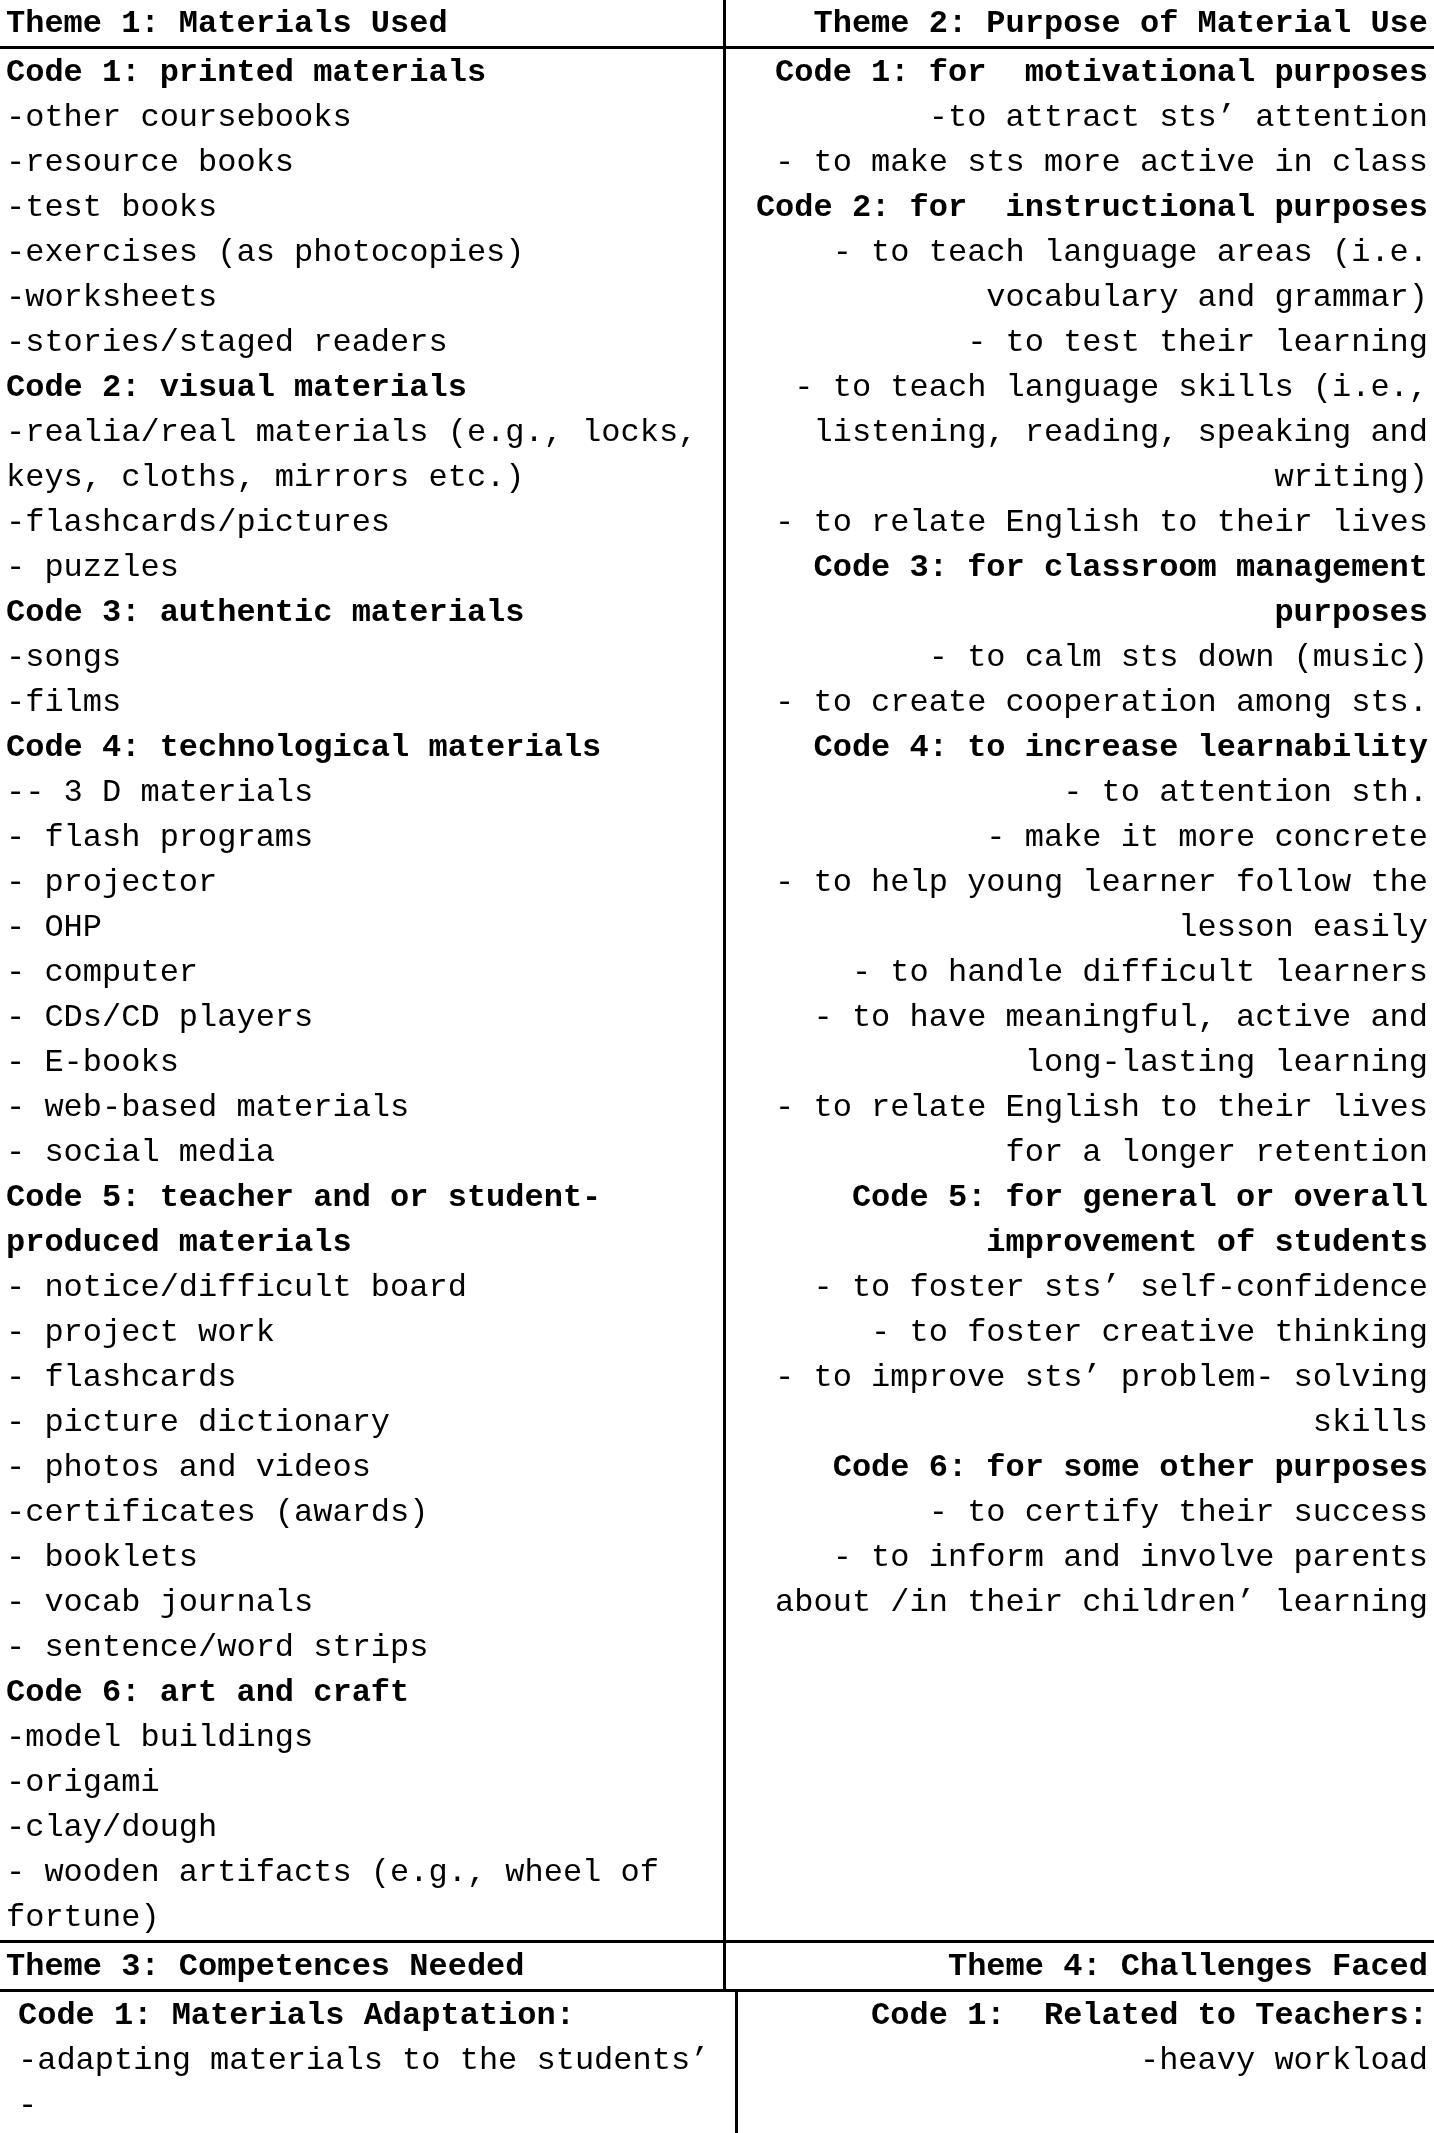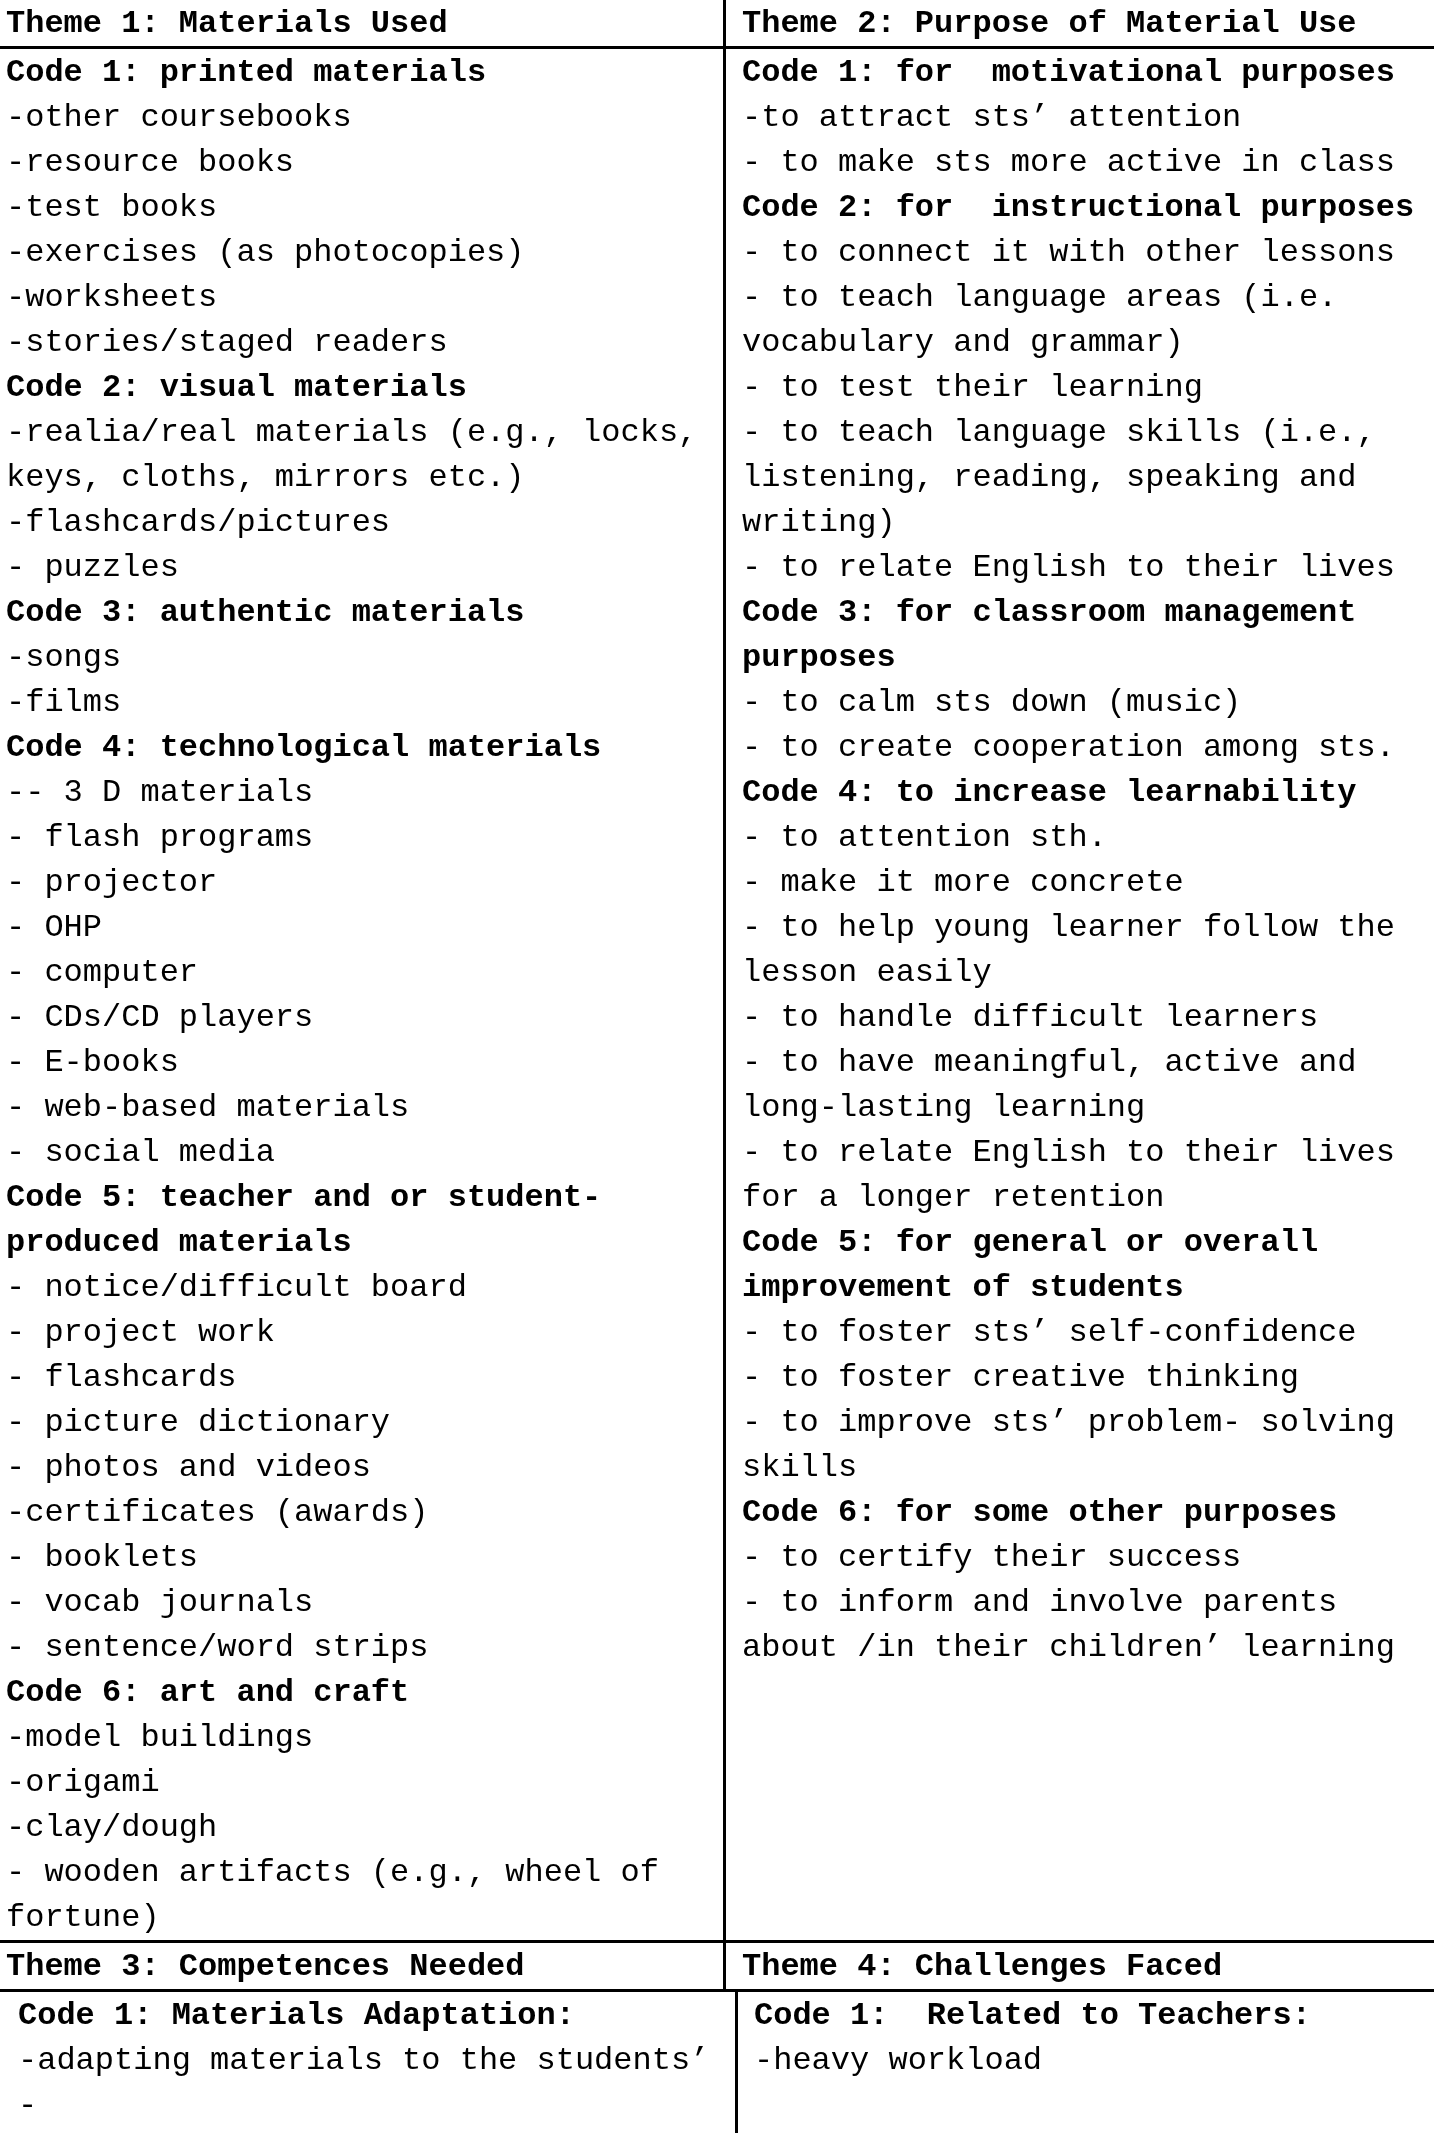--- a/index.html
+++ b/index.html
@@ -29,21 +29,22 @@
     box-sizing: border-box;
     overflow: hidden;
   }
   .cell.left {
     flex: 0 0 726px;
     border-right: 3px solid #000;
     padding: 1px 8px 0 6px;
   }
   .cell.right {
     flex: 1 1 auto;
-    padding: 1px 17px 0 16px;
+    padding: 1px 6px 0 16px;
+    text-align: right;
   }
   .header-row {
     border-bottom: 3px solid #000;
   }
   .section-header-row {
     border-top: 3px solid #000;
     border-bottom: 3px solid #000;
   }
   .theme-header {
     font-weight: bold;
@@ -104,21 +105,20 @@
         <div class="line">-model buildings</div>
         <div class="line">-origami</div>
         <div class="line">-clay/dough</div>
         <div class="line">- wooden artifacts (e.g., wheel of fortune)</div>
       </div>
     <div class="cell right">
         <div class="line bold">Code 1: for  motivational purposes</div>
         <div class="line">-to attract sts’ attention</div>
         <div class="line">- to make sts more active in class</div>
         <div class="line bold">Code 2: for  instructional purposes</div>
-        <div class="line">- to connect it with other lessons</div>
         <div class="line">- to teach language areas (i.e. vocabulary and grammar)</div>
         <div class="line">- to test their learning</div>
         <div class="line">- to teach language skills (i.e., listening, reading, speaking and writing)</div>
         <div class="line">- to relate English to their lives</div>
         <div class="line bold">Code 3: for classroom management purposes</div>
         <div class="line">- to calm sts down (music)</div>
         <div class="line">- to create cooperation among sts.</div>
         <div class="line bold">Code 4: to increase learnability</div>
         <div class="line">- to attention sth.</div>
         <div class="line">- make it more concrete</div>

